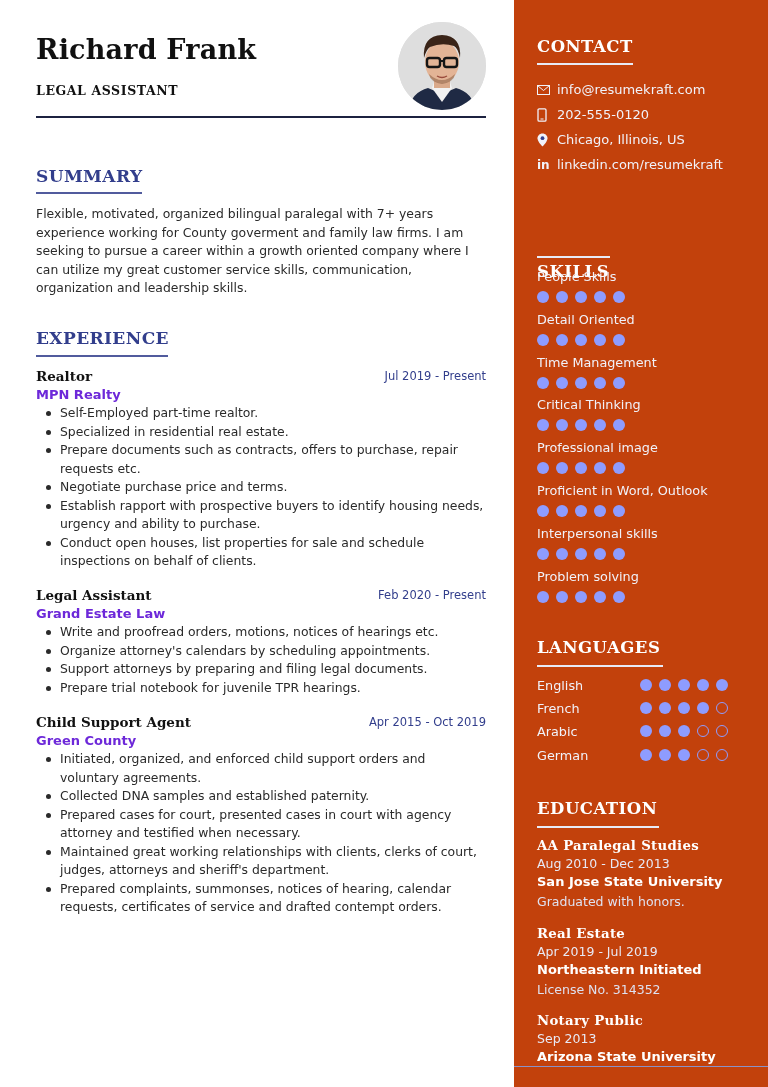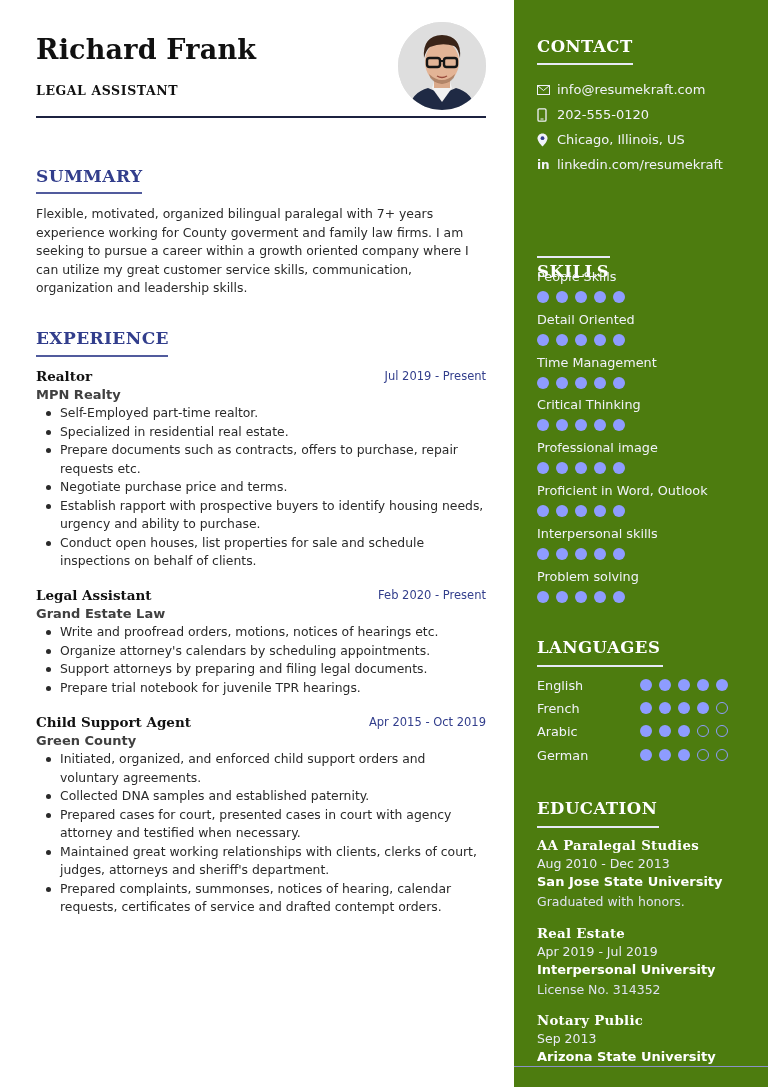--- a/index.html
+++ b/index.html
@@ -1,36 +1,36 @@
 <!DOCTYPE html>
 <html><head>
 <meta charset="utf-8">
 <style>
   * { margin: 0; padding: 0; box-sizing: border-box; }
   html, body { width: 768px; height: 1087px; overflow: hidden; background: #ffffff; }
   body { position: relative; font-family: "DejaVu Sans", sans-serif; color: #2a2a2a; }
 
   .main { position: absolute; left: 36px; top: 0; width: 450px; }
-  .sidebar { position: absolute; left: 514px; top: 0; width: 254px; height: 1087px; background: #4d7c0f; color: #ffffff; }
+  .sidebar { position: absolute; left: 514px; top: 0; width: 254px; height: 1087px; background: #c2410c; color: #ffffff; }
   .sidebar .page-break { position: absolute; left: 0; right: 0; top: 1066px; height: 1px; background: #8a92c8; }
 
   .name { position: absolute; left: 0; top: 34px; font-family: "DejaVu Serif", serif; font-weight: bold; font-size: 27px; color: #111111; letter-spacing: 0.2px; }
   .title { position: absolute; left: 0; top: 83px; font-family: "DejaVu Serif", serif; font-weight: bold; font-size: 12.5px; color: #111111; letter-spacing: 0.6px; }
   .photo { position: absolute; left: 362px; top: 22px; width: 88px; height: 88px; border-radius: 50%; background: #dcdcdc; overflow: hidden; }
   .header-rule { position: absolute; left: 0; top: 116px; width: 450px; height: 2px; background: #1c2240; }
 
   .sec-head { position: absolute; left: 0; font-family: "DejaVu Serif", serif; font-weight: bold; font-size: 17px; color: #323e8c; letter-spacing: 0.4px; }
   .sec-rule { position: absolute; left: 0; height: 2px; background: #323e8c; opacity: 0.85; }
 
   .summary { position: absolute; left: 0; top: 205px; width: 450px; font-size: 12.4px; line-height: 18.5px; color: #2a2a2a; }
 
   .job { position: absolute; left: 0; width: 450px; }
   .job-title { font-family: "DejaVu Serif", serif; font-weight: bold; font-size: 13.5px; color: #111111; line-height: 18px; }
   .job-date { position: absolute; right: 0; top: 2px; font-size: 11.5px; color: #323e8c; }
-  .job-company { font-size: 13px; font-weight: bold; color: #404040; line-height: 19px; font-weight: 600; }
+  .job-company { font-size: 13px; font-weight: bold; color: #6d28d9; line-height: 19px; font-weight: 600; }
   .job-list { list-style: none; margin-top: 0px; }
   .job-list li { position: relative; padding-left: 24px; font-size: 12.4px; line-height: 18.5px; color: #2a2a2a; }
   .job-list li::before { content: ""; position: absolute; left: 10px; top: 7px; width: 5px; height: 5px; border-radius: 50%; background: #2a2a2a; }
 
   .sb-head { position: absolute; left: 23px; font-family: "DejaVu Serif", serif; font-weight: bold; font-size: 16.5px; color: #ffffff; letter-spacing: 0.5px; }
   .sb-rule { position: absolute; left: 23px; height: 2px; background: #e8eaf6; }
 
   .contact-row { position: absolute; left: 23px; display: flex; align-items: flex-start; font-size: 13px; color: #f1f2fa; line-height: 20px; }
   .contact-row .icon { width: 20px; flex: 0 0 20px; display: flex; align-items: center; height: 20px; }
   .contact-row .txt { width: 190px; word-break: break-all; }
@@ -301,21 +301,21 @@
   <div class="edu" style="top:837px;">
     <div class="edu-deg">AA Paralegal Studies</div>
     <div class="edu-date">Aug 2010 - Dec 2013</div>
     <div class="edu-school">San Jose State University</div>
     <div class="edu-note">Graduated with honors.</div>
   </div>
 
   <div class="edu" style="top:925px;">
     <div class="edu-deg">Real Estate</div>
     <div class="edu-date">Apr 2019 - Jul 2019</div>
-    <div class="edu-school">Interpersonal University</div>
+    <div class="edu-school">Northeastern Initiated</div>
     <div class="edu-note">License No. 314352</div>
   </div>
 
   <div class="edu" style="top:1012px;">
     <div class="edu-deg">Notary Public</div>
     <div class="edu-date">Sep 2013</div>
     <div class="edu-school">Arizona State University</div>
   </div>
 
   <div class="page-break"></div>

